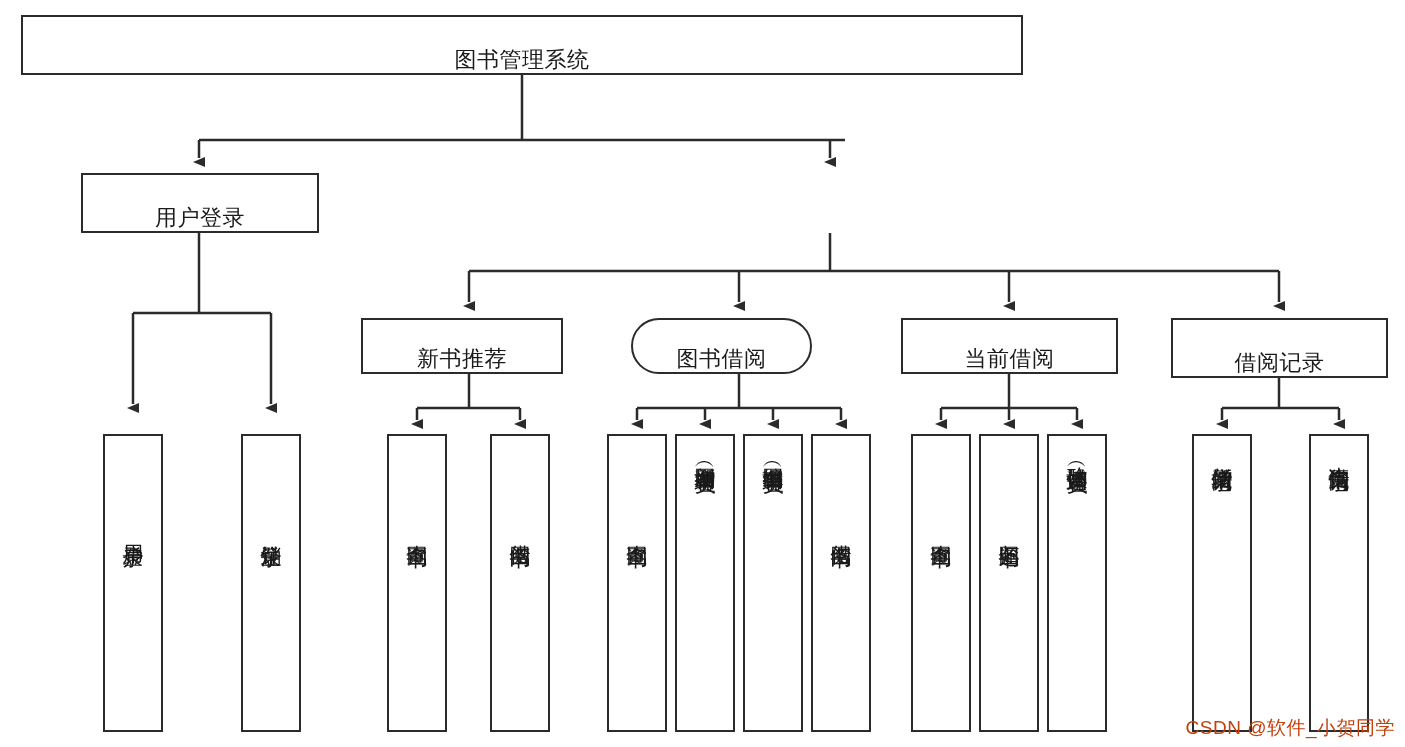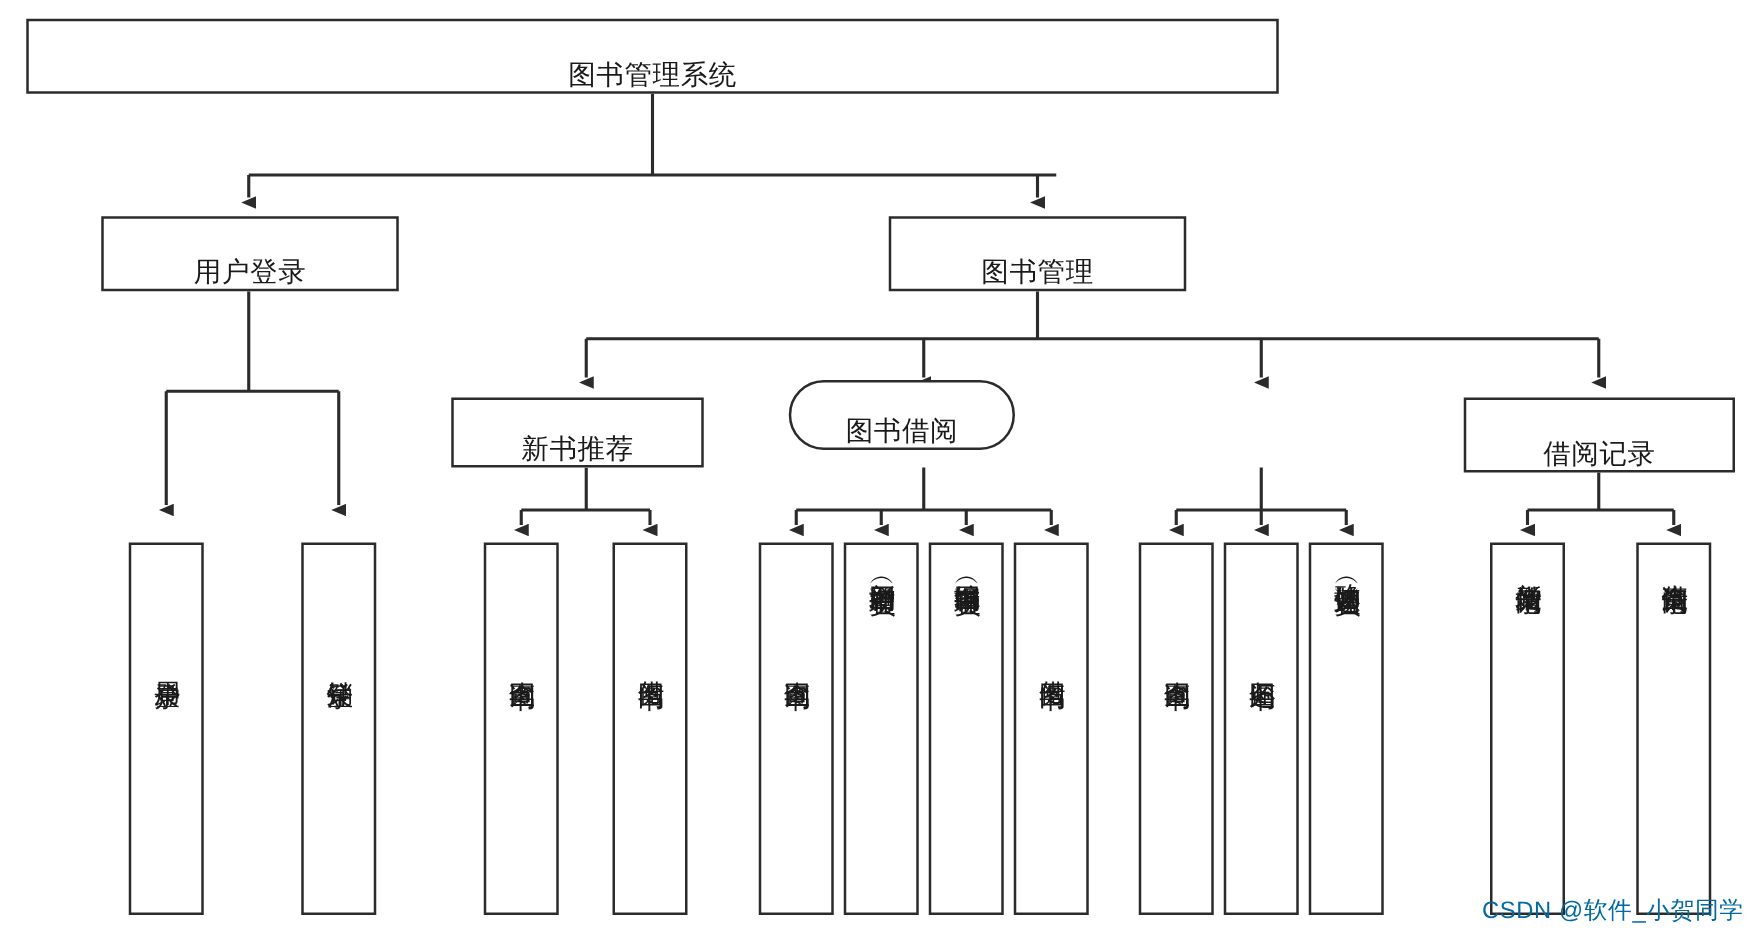--- a/index.html
+++ b/index.html
@@ -56,21 +56,21 @@
     text-align: left;
   }
   .node.leaf.mid .label {
     padding-top: 78px;
   }
   .watermark {
     position: absolute;
     right: 10px;
     bottom: 6px;
     font-size: 19px;
-    color: #0369a1;
+    color: #c2410c;
     letter-spacing: 0.5px;
     white-space: nowrap;
   }
 </style>
 </head>
 <body>
 
 <div id="canvas">
 
   <svg class="wires" viewBox="0 0 1405 747">
@@ -123,29 +123,29 @@
     </g>
   </svg>
 
   <div class="node" style="left:21px; top:15px; width:1002px; height:60px;">
     <span class="label">图书管理系统</span>
   </div>
 
   <div class="node" style="left:81px; top:173px; width:238px; height:60px;">
     <span class="label">用户登录</span>
   </div>
-  <div class="node" style="left:711px; top:173px; width:238px; height:60px;">
-    <span class="label">图书管理</span>
-  </div>
 
   <div class="node" style="left:361px; top:318px; width:202px; height:56px;">
     <span class="label">新书推荐</span>
   </div>
-  <div class="node" style="left:631px; top:304px; width:181px; height:56px;border-radius:28px;">
+  <div class="node" style="left:631px; top:318px; width:181px; height:56px;border-radius:28px;">
     <span class="label">图书借阅</span>
+  </div>
+  <div class="node" style="left:901px; top:318px; width:217px; height:56px;">
+    <span class="label">当前借阅</span>
   </div>
   <div class="node" style="left:1171px; top:318px; width:217px; height:60px;">
     <span class="label">借阅记录</span>
   </div>
 
   <div class="node leaf mid" style="left:103px; top:434px; width:60px; height:298px;">
     <span class="label">用户登录</span>
   </div>
   <div class="node leaf mid" style="left:241px; top:434px; width:60px; height:298px;">
     <span class="label">注销登录</span>

